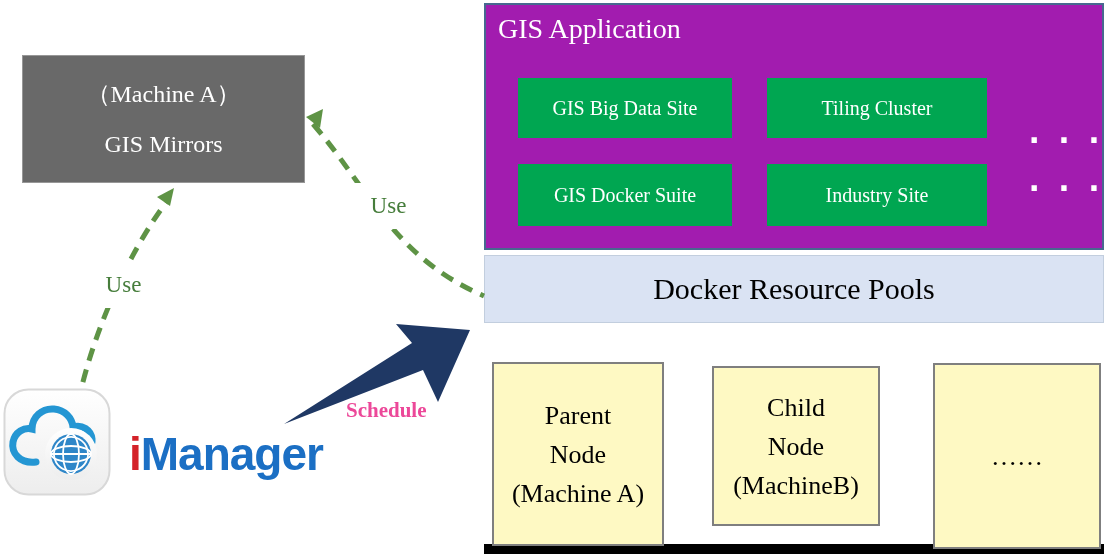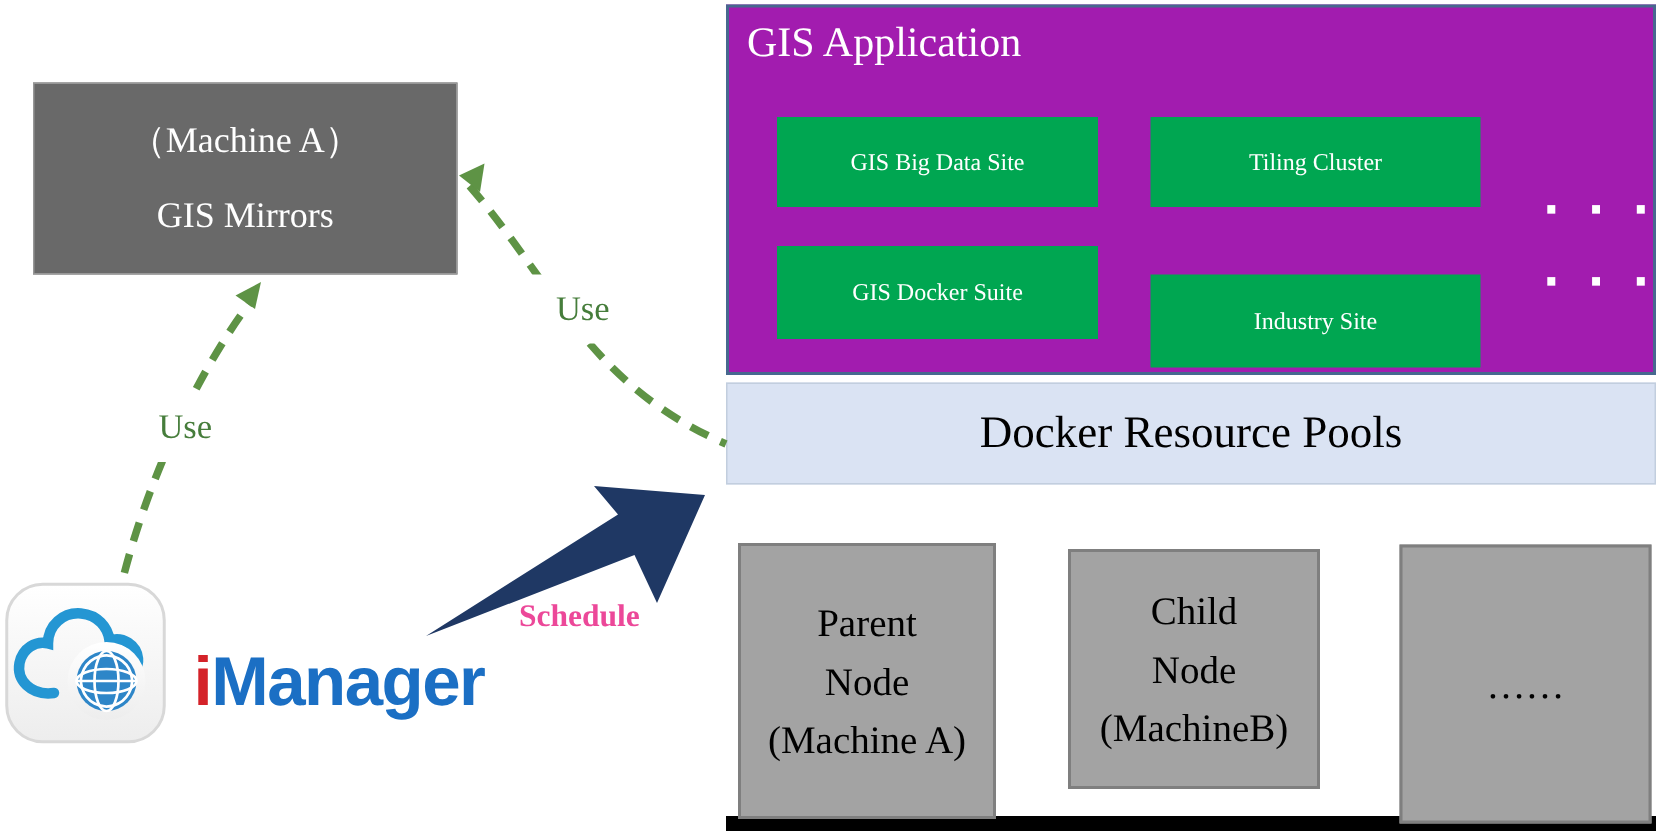--- a/index.html
+++ b/index.html
@@ -18,43 +18,43 @@
     color:#ffffff;font-size:24px;line-height:50px;text-align:center;
     display:flex;flex-direction:column;justify-content:center;z-index:2;
   }
 
   
   .gis-panel{
     left:484px;top:3px;width:620px;height:247px;background:#a21caf;border:2px solid #47688f;z-index:2;
   }
   .gis-title{left:12px;top:8px;color:#ffffff;font-size:28px;z-index:3;}
   .service-box{
-    background:#00a651;color:#ffffff;font-size:16px;line-height:29px;text-align:center;
+    background:#00a651;color:#ffffff;font-size:20px;line-height:29px;text-align:center;
     display:flex;align-items:center;justify-content:center;padding:0 10px;z-index:3;
   }
   .svc-1{left:32px;top:73px;width:214px;height:60px;}
   .svc-2{left:281px;top:73px;width:220px;height:60px;}
   .svc-3{left:32px;top:159px;width:214px;height:62px;}
-  .svc-4{left:281px;top:159px;width:220px;height:62px;margin-top:19px;}
+  .svc-4{left:281px;top:159px;width:220px;height:62px;}
   .ellipsis-row{
     left:540px;width:80px;text-align:center;color:#ffffff;font-size:30px;font-weight:bold;
     letter-spacing:4px;font-family:"DejaVu Sans", sans-serif;z-index:3;
   }
   .ell-1{top:118px;}
   .ell-2{top:166px;}
 
   
   .docker-bar{
     left:484px;top:255px;width:620px;height:68px;background:#dae3f3;border:1px solid #c2cede;
     color:#000000;font-size:30px;display:flex;align-items:center;justify-content:center;z-index:2;
   }
 
   
   .node-box{
-    background:#a3a3a3;border:2px solid #7f7f7f;color:#000000;font-size:26px;line-height:39px;
+    background:#fef9c3;border:2px solid #7f7f7f;color:#000000;font-size:26px;line-height:39px;
     text-align:center;display:flex;flex-direction:column;justify-content:center;z-index:2;
   }
   .node-1{left:492px;top:362px;width:172px;height:184px;}
   .node-2{left:712px;top:366px;width:168px;height:160px;}
   .node-3{left:933px;top:363px;width:168px;height:186px;}
 
   
   .arrows-svg{left:0;top:0;width:1104px;height:554px;z-index:5;pointer-events:none;}
 
   

